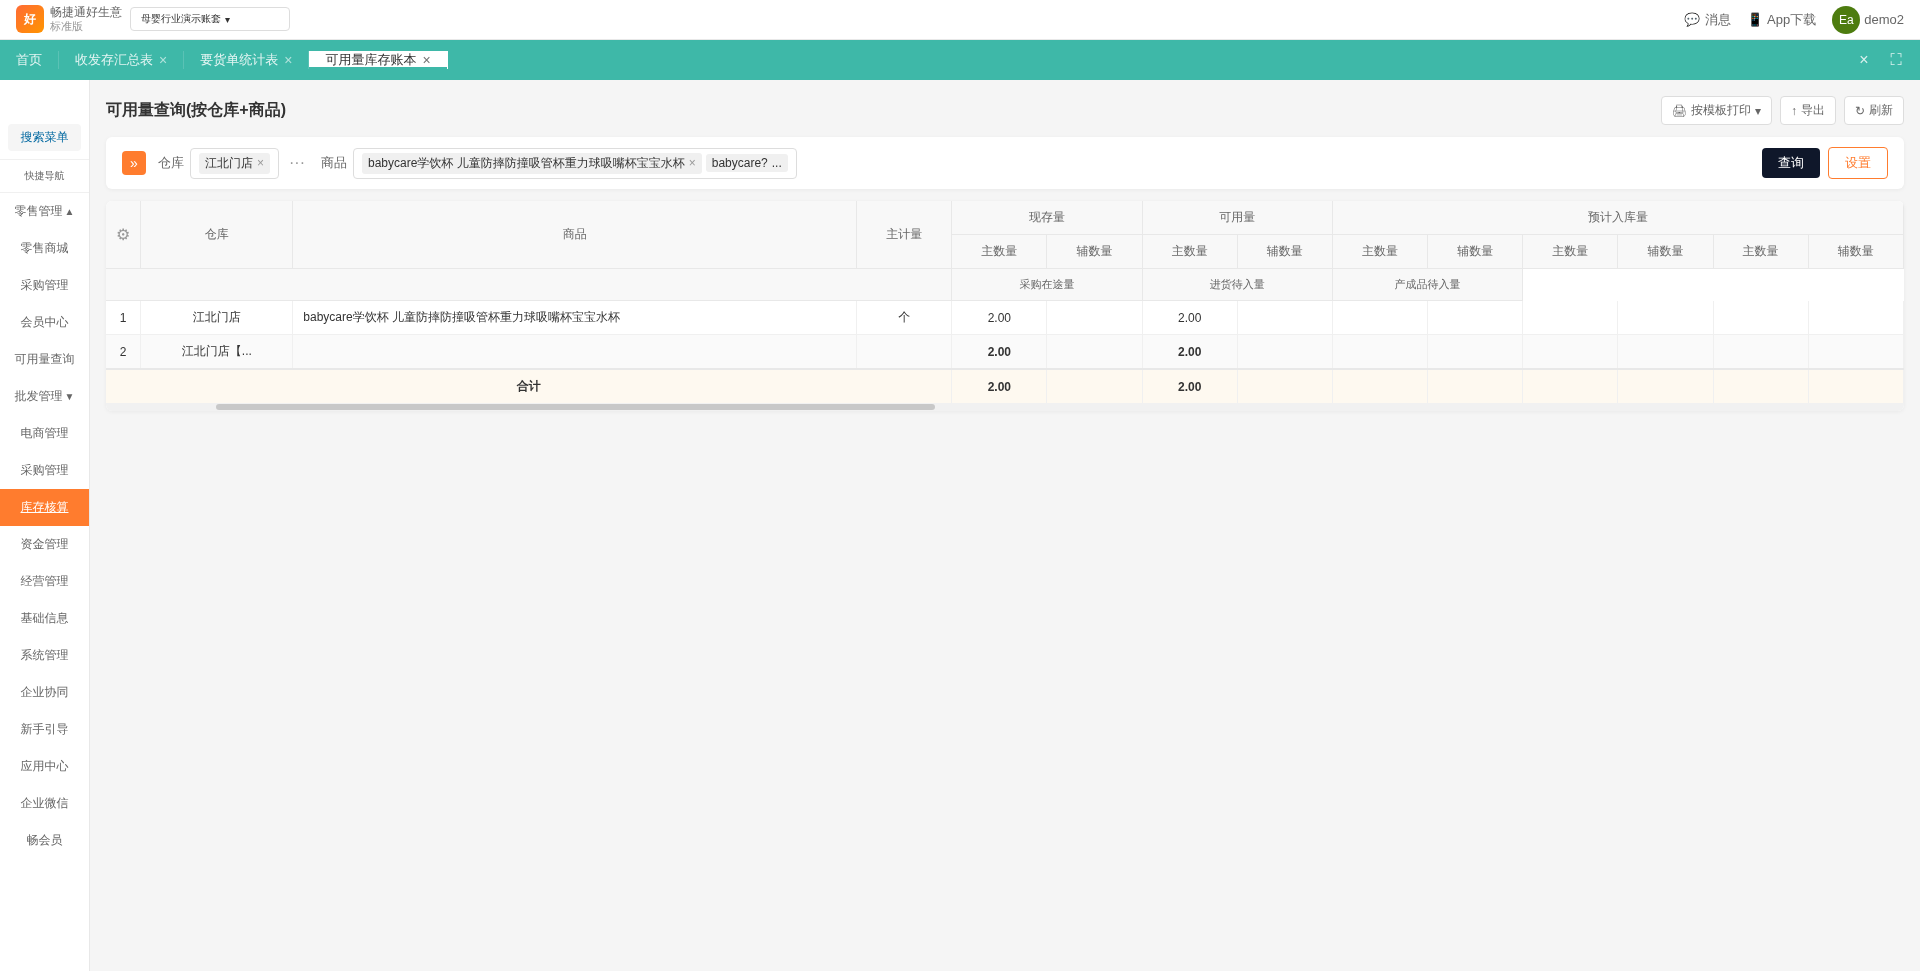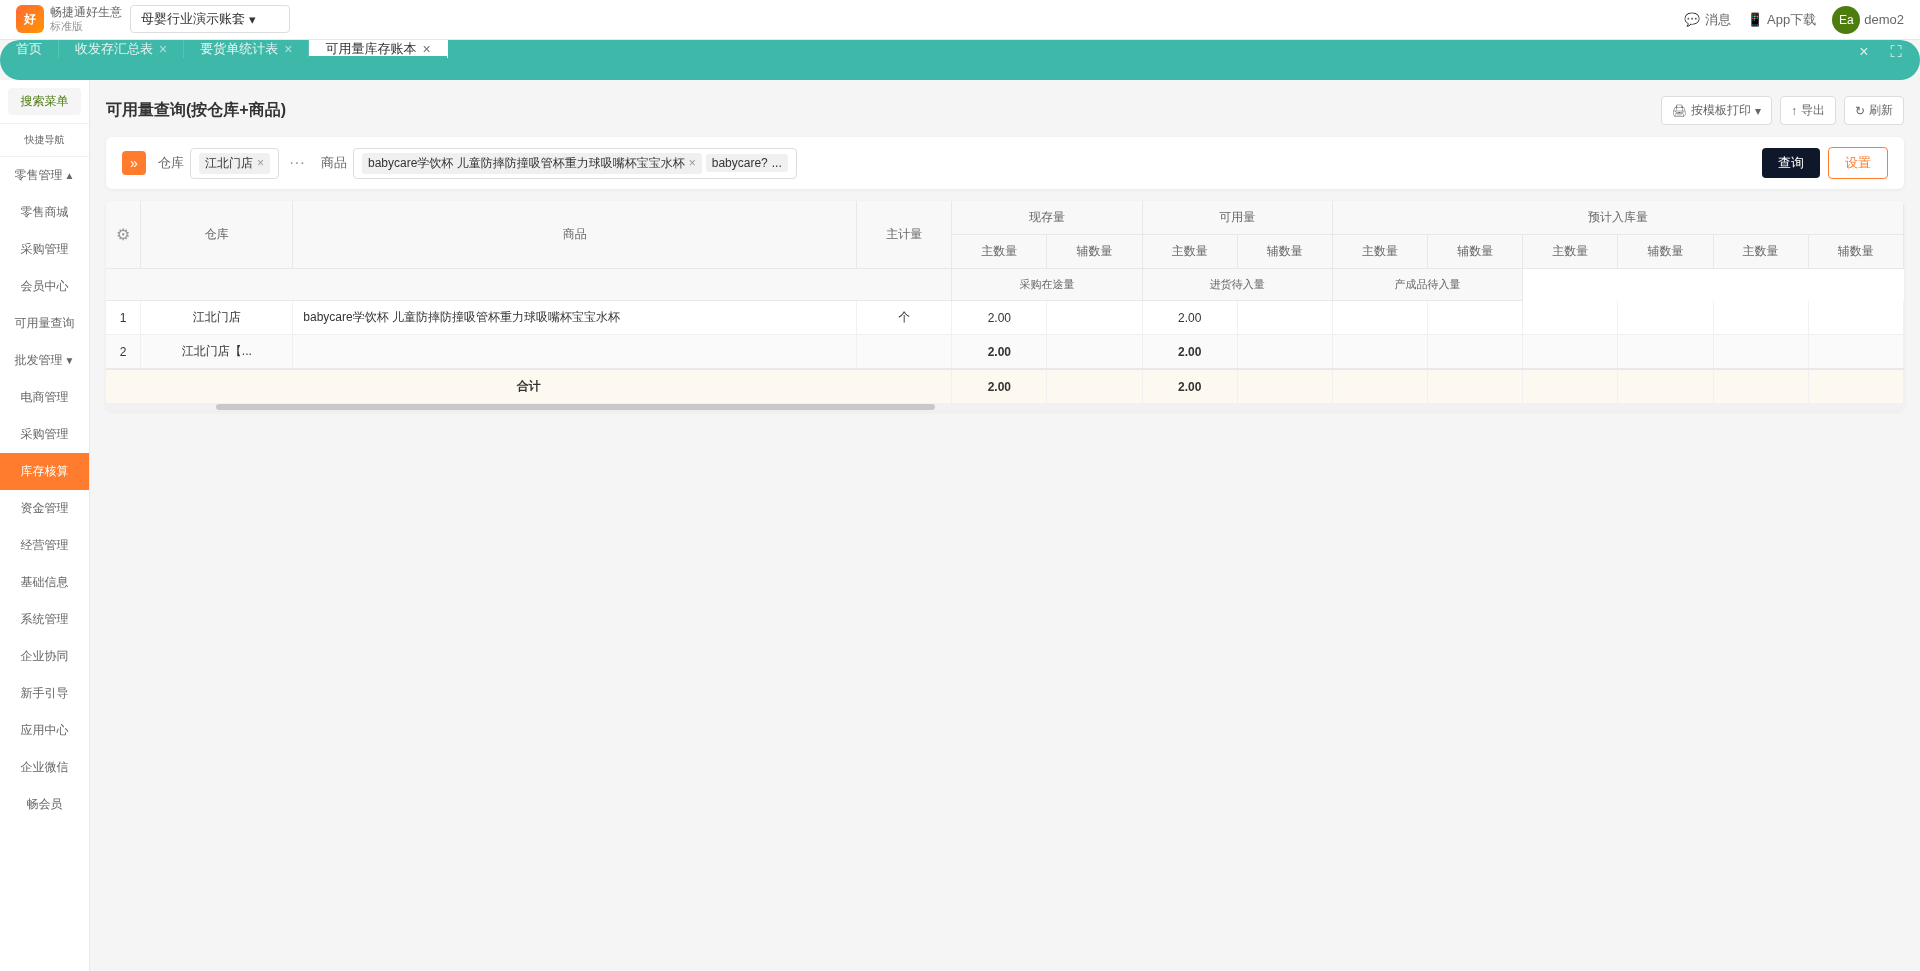--- a/index.html
+++ b/index.html
@@ -5,46 +5,46 @@
     * { box-sizing: border-box; margin: 0; padding: 0; }
     body { font-family: 'Microsoft YaHei', Arial, sans-serif; font-size: 13px; background: #f5f5f5; color: #333; display: flex; flex-direction: column; height: 100vh; overflow: hidden; }
 
     
     .top-bar { height: 40px; background: #fff; display: flex; align-items: center; justify-content: space-between; padding: 0 16px; border-bottom: 1px solid #e8e8e8; flex-shrink: 0; }
     .top-bar-left { display: flex; align-items: center; gap: 8px; }
     .logo-area { display: flex; align-items: center; gap: 6px; }
     .logo-icon { width: 28px; height: 28px; background: linear-gradient(135deg, #ff6b35, #ff9500); border-radius: 6px; display: flex; align-items: center; justify-content: center; color: white; font-size: 12px; font-weight: bold; }
     .logo-text { font-size: 12px; color: #666; line-height: 1.2; }
     .logo-sub { color: #999; font-size: 11px; }
-    .tenant-selector { display: flex; align-items: center; gap: 4px; padding: 4px 10px; border: 1px solid #ddd; border-radius: 4px; cursor: pointer; font-size: 13px; color: #333; background: white; min-width: 160px; }
+    .tenant-selector { display: flex; align-items: center; gap: 4px; padding: 4px 10px; border: 1px solid #ddd; border-radius: 4px; cursor: pointer; font-size: 10px; color: #333; background: white; min-width: 160px; }
     .top-bar-right { display: flex; align-items: center; gap: 16px; }
     .top-right-item { display: flex; align-items: center; gap: 4px; font-size: 13px; color: #666; cursor: pointer; }
     .avatar { width: 28px; height: 28px; border-radius: 50%; background: #4d7c0f; display: flex; align-items: center; justify-content: center; color: white; font-size: 12px; }
 
     
-    .nav-tabs { height: 40px; background: #3eb8a8; display: flex; align-items: flex-start; flex-shrink: 0; border-radius: 20px; }
+    .nav-tabs { height: 40px; background: #3eb8a8; display: flex; align-items: center; flex-shrink: 0; }
     .nav-tab { display: flex; align-items: center; gap: 6px; padding: 0 16px; font-size: 13px; color: rgba(255,255,255,0.85); cursor: pointer; white-space: nowrap; border-right: 1px solid rgba(255,255,255,0.15); position: relative; }
     .nav-tab.active { background: #fff; color: #333; }
     .nav-tab.active::after { content: ''; position: absolute; bottom: 0; left: 0; right: 0; height: 2px; background: #3eb8a8; }
     .nav-tab-close { font-size: 14px; opacity: 0.7; }
     .nav-spacer { flex: 1; }
     .nav-controls { display: flex; align-items: center; padding: 0 12px; gap: 8px; }
     .nav-ctrl-btn { width: 24px; height: 24px; display: flex; align-items: center; justify-content: center; color: rgba(255,255,255,0.8); cursor: pointer; font-size: 16px; }
 
     
     .main-layout { display: flex; flex: 1; overflow: hidden; }
 
     
     .sidebar { width: 90px; background: #fff; border-right: 1px solid #e8e8e8; display: flex; flex-direction: column; flex-shrink: 0; overflow-y: auto; }
     .sidebar-search { padding: 8px; border-bottom: 1px solid #f0f0f0; }
-    .sidebar-search-btn { width: 100%; padding: 5px; background: #f5f5f5; border: none; border-radius: 4px; font-size: 12px; color: #4d7c0f; cursor: pointer; text-align: center; }
+    .sidebar-search-btn { width: 100%; padding: 5px; background: #f5f5f5; border: none; border-radius: 4px; font-size: 12px; color: #0369a1; cursor: pointer; text-align: center; margin-top: 36px; }
     .sidebar-nav { padding: 4px; border-bottom: 1px solid #f0f0f0; }
     .sidebar-nav-btn { width: 100%; padding: 5px; background: none; border: none; font-size: 10px; color: #666; cursor: pointer; text-align: center; }
     .sidebar-item { padding: 10px 4px; text-align: center; font-size: 12px; color: #666; cursor: pointer; display: flex; flex-direction: column; align-items: center; gap: 4px; }
-    .sidebar-item.active { background: #ff7c2e; color: white; }
+    .sidebar-item.active { background: #ff7c2e; color: white; text-decoration: underline; }
     .sidebar-item.has-sub { display: flex; flex-direction: row; justify-content: center; align-items: center; gap: 2px; }
     .sidebar-arrow { font-size: 10px; }
 
     
     .content-area { flex: 1; overflow: auto; padding: 16px; background: #f5f5f5; }
 
     
     .page-header { display: flex; align-items: center; justify-content: space-between; margin-bottom: 12px; }
     .page-title { font-size: 16px; font-weight: 600; color: #333; }
     .page-actions { display: flex; align-items: center; gap: 8px; }

